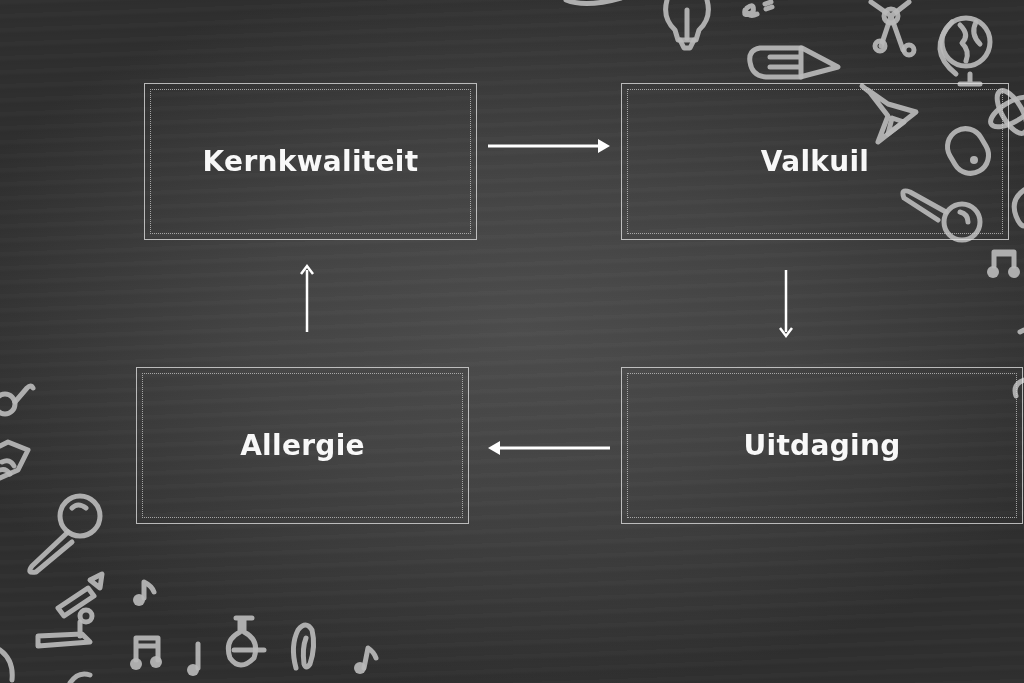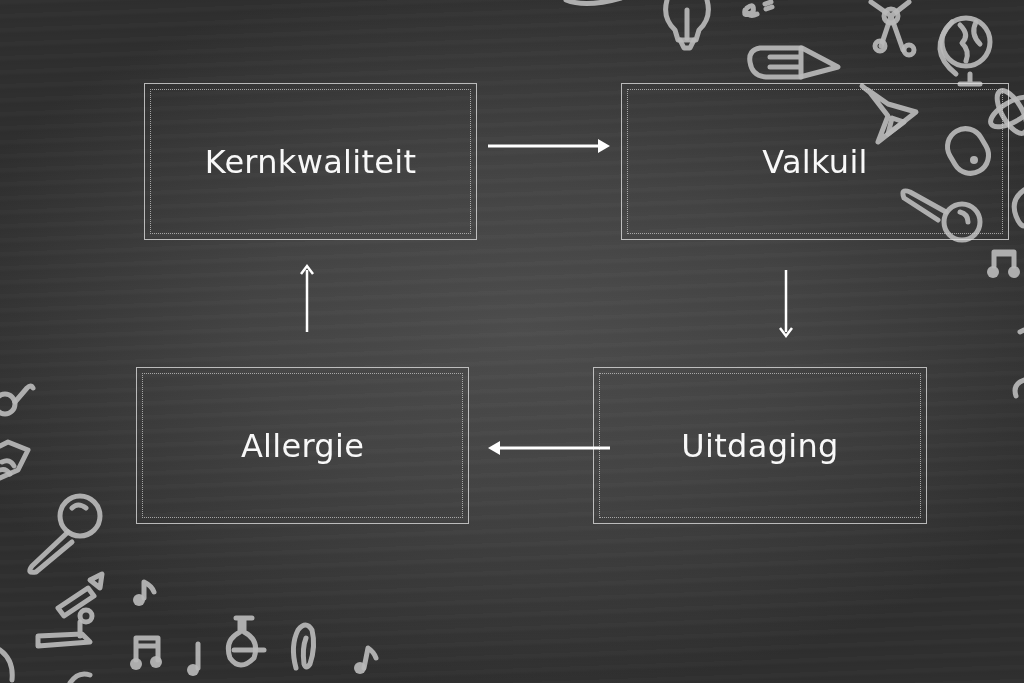--- a/index.html
+++ b/index.html
@@ -17,21 +17,21 @@
     .box {
       position: absolute; box-sizing: border-box;
       border: 1.5px solid rgba(230,230,230,0.75);
       display: flex; align-items: center; justify-content: center;
     }
     .box::before {
       content: ""; position: absolute; inset: 5px;
       border: 1px dotted rgba(210,210,210,0.7);
     }
     .box-label {
-      position: relative; color: #f8f8f8; font-weight: normal; font-size: 32px;
+      position: relative; color: #f8f8f8; font-weight: bold; font-size: 28px;
       letter-spacing: 0.3px;
     }
     .arrow { position: absolute; }
     .doodles { position: absolute; inset: 0; pointer-events: none; }
     .doodle { fill: none; stroke: #b9b9b9; stroke-width: 5; stroke-linecap: round; stroke-linejoin: round; opacity: 0.92; }
     .doodle-fill { fill: #b9b9b9; stroke: none; opacity: 0.92; }
   </style>
 </head>
 <body>
 
@@ -141,21 +141,21 @@
     <path class="doodle" d="M70 683 q8 -12 20 -8"></path>
   </g>
 </svg>
 
 <div class="box" style="left:144px; top:83px; width:333px; height:157px;">
   <span class="box-label">Kernkwaliteit</span>
 </div>
 <div class="box" style="left:621px; top:83px; width:388px; height:157px;">
   <span class="box-label">Valkuil</span>
 </div>
-<div class="box" style="left:593px; top:367px; width:334px; height:157px;">
+<div class="box" style="left:621px; top:367px; width:402px; height:157px;">
   <span class="box-label">Uitdaging</span>
 </div>
 <div class="box" style="left:136px; top:367px; width:333px; height:157px;">
   <span class="box-label">Allergie</span>
 </div>
 
 <svg class="arrow" style="left:486px; top:136px;" width="128" height="20" viewBox="0 0 128 20">
   <line x1="2" y1="10" x2="116" y2="10" stroke="#fff" stroke-width="3"></line>
   <polygon points="112,3 124,10 112,17" fill="#fff"></polygon>
 </svg>

